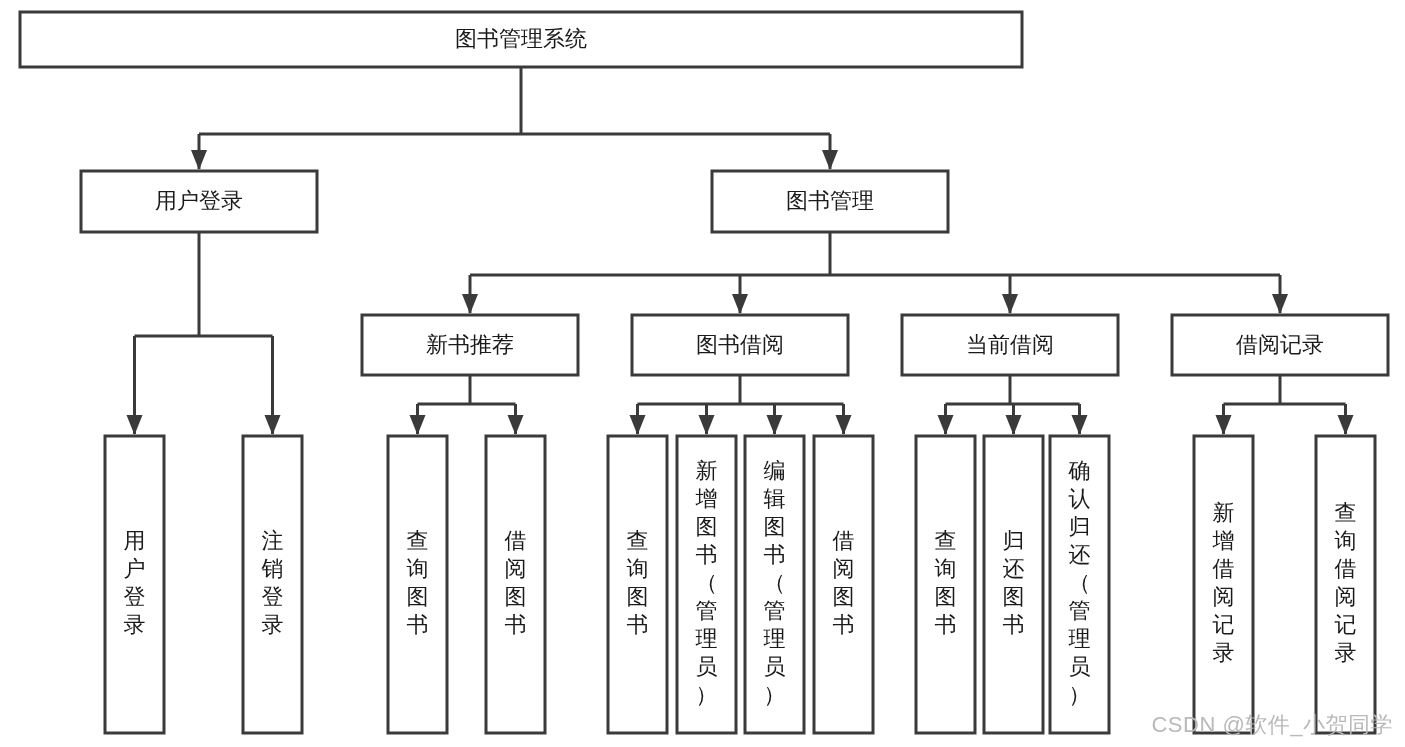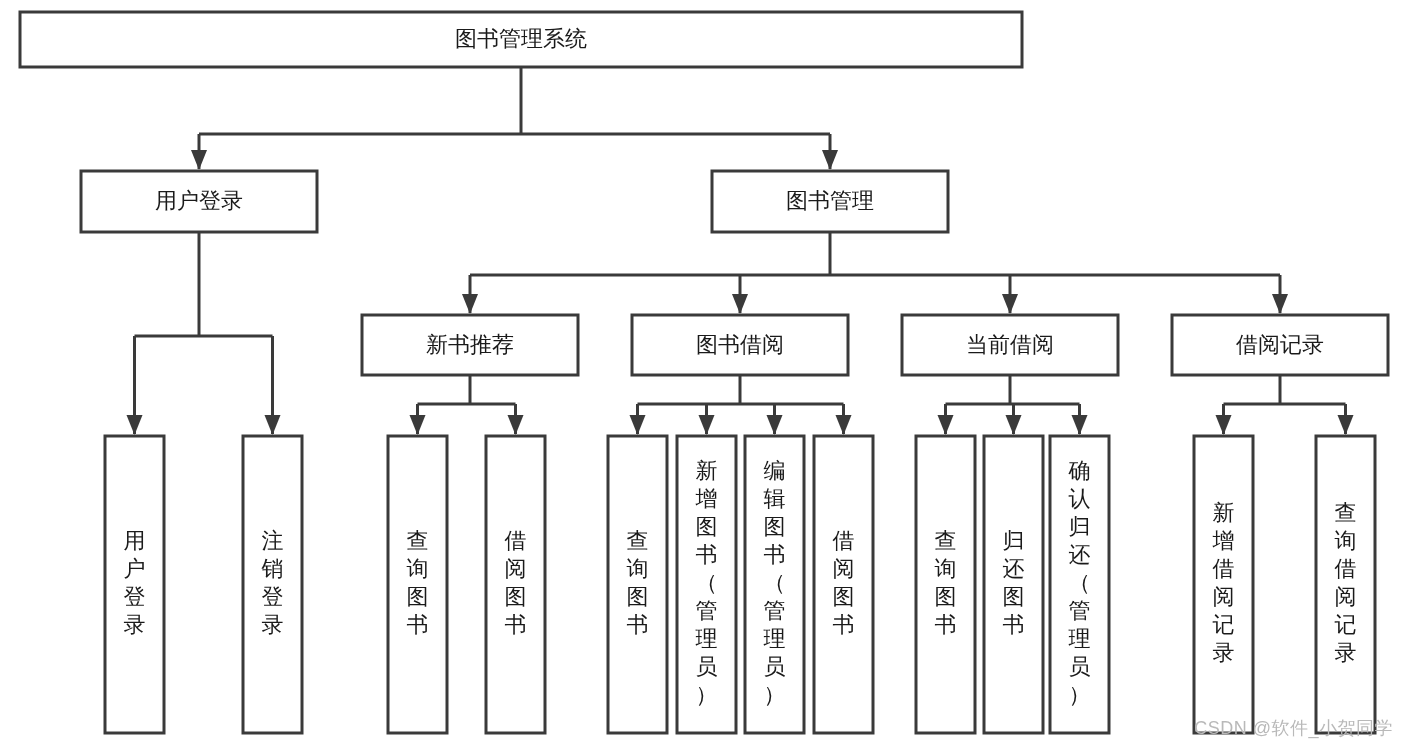--- a/index.html
+++ b/index.html
@@ -41,21 +41,21 @@
   }
   .arrowhead {
     fill: #3a3a3a;
     stroke: none;
   }
   .watermark {
     position: absolute;
     right: 12px;
     bottom: 7px;
     font-family: "Liberation Sans", "DejaVu Sans", sans-serif;
-    font-size: 18px;
+    font-size: 22px;
     color: #b9b9b9;
     white-space: nowrap;
     letter-spacing: 0.5px;
     pointer-events: none;
   }
 </style>
 </head>
 <body>
 
 <svg id="diagram" viewBox="0 0 1405 747">

